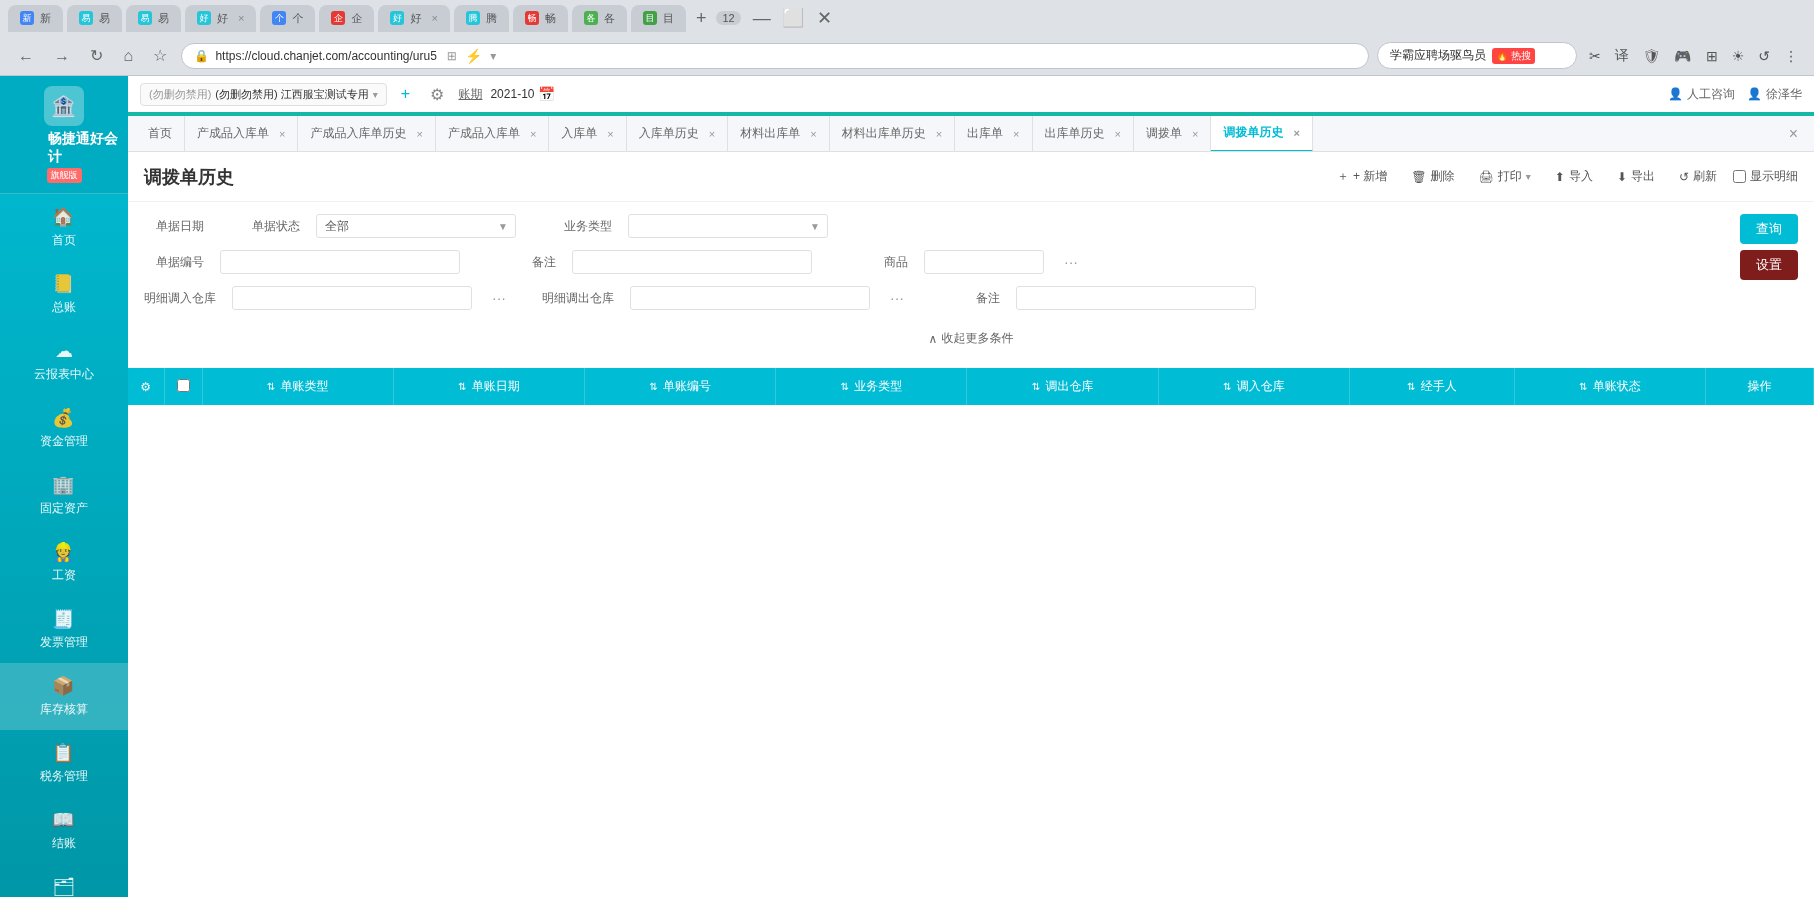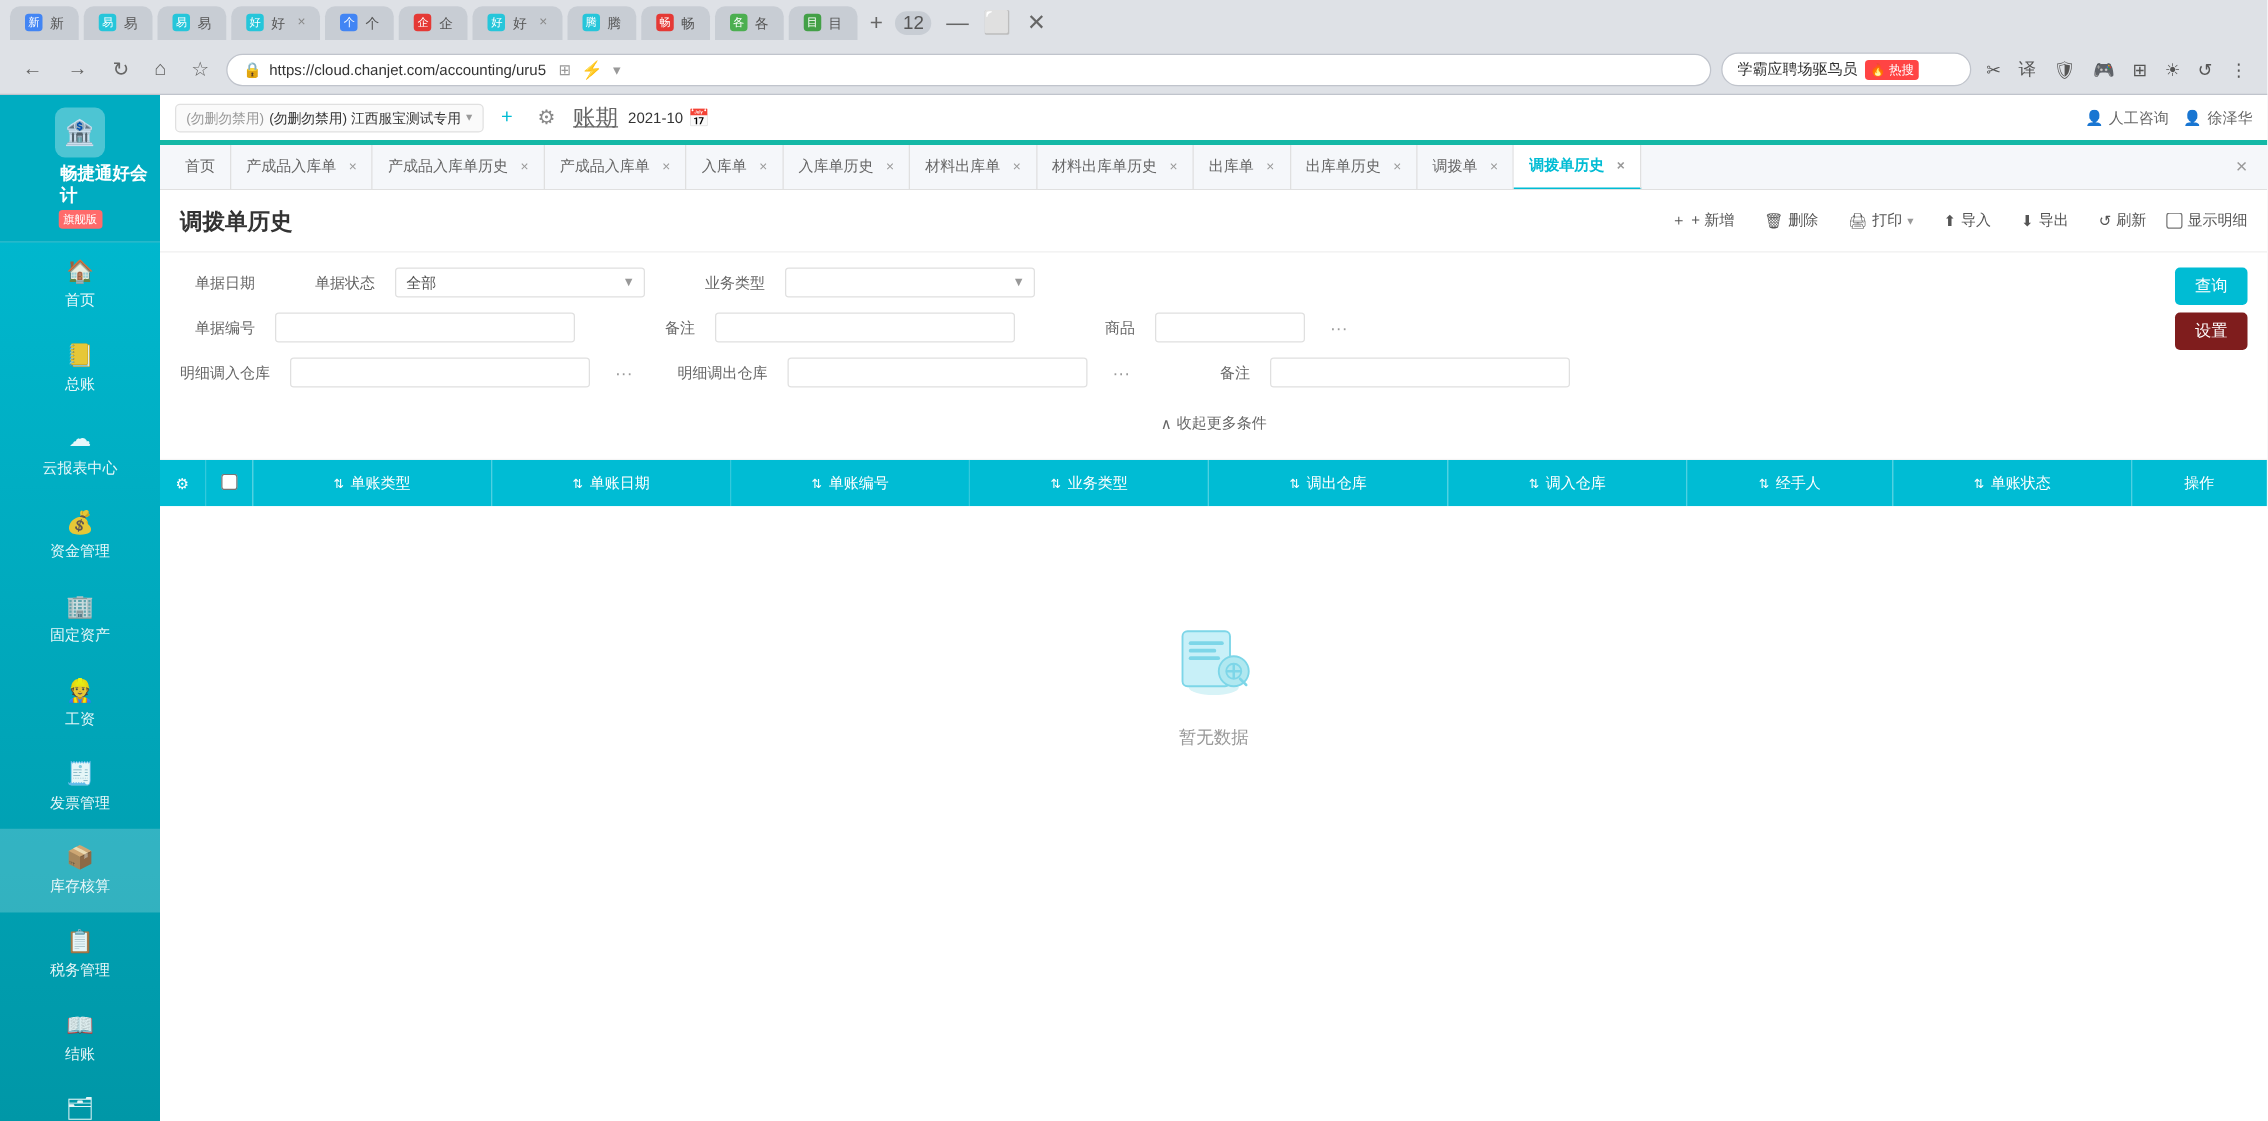--- a/index.html
+++ b/index.html
@@ -4,21 +4,21 @@
   <style>
     * { box-sizing: border-box; margin: 0; padding: 0; font-family: 'Microsoft YaHei', Arial, sans-serif; }
     body { background: #f0f2f5; font-size: 13px; overflow: hidden; }
 
     
     .browser-chrome { background: #dee1e6; height: 36px; display: flex; align-items: center; padding: 0 8px; gap: 4px; }
     .browser-tab { background: #fff; border-radius: 8px 8px 0 0; padding: 6px 12px; font-size: 12px; display: flex; align-items: center; gap: 6px; max-width: 140px; white-space: nowrap; overflow: hidden; color: #333; }
     .browser-tab.inactive { background: #c8cdd4; color: #555; }
     .browser-tab .tab-close { color: #888; cursor: pointer; font-size: 11px; margin-left: 4px; }
     .browser-tab-add { background: none; border: none; font-size: 18px; color: #666; cursor: pointer; padding: 0 6px; }
-    .tab-count { background: #c8cdd4; border-radius: 10px; padding: 1px 6px; font-size: 15px; color: #555; }
+    .tab-count { background: #c8cdd4; border-radius: 10px; padding: 1px 6px; font-size: 11px; color: #555; }
 
     
     .address-bar-row { background: #dee1e6; height: 40px; display: flex; align-items: center; padding: 0 12px; gap: 8px; border-bottom: 1px solid #c0c4cc; }
     .nav-btn { background: none; border: none; font-size: 16px; color: #666; cursor: pointer; padding: 2px 6px; border-radius: 4px; }
     .nav-btn:disabled { color: #bbb; }
     .address-bar { flex: 1; background: #fff; border: 1px solid #c0c4cc; border-radius: 20px; padding: 4px 12px; font-size: 12px; color: #333; display: flex; align-items: center; gap: 6px; }
     .address-bar .lock-icon { color: #4CAF50; font-size: 12px; }
     .address-url { color: #333; font-size: 12px; }
     .search-bar { background: #fff; border: 1px solid #c0c4cc; border-radius: 20px; padding: 4px 12px; font-size: 12px; width: 200px; }
     .browser-actions { display: flex; gap: 6px; align-items: center; }
@@ -32,21 +32,21 @@
     .sidebar-logo { background: #00acc1; width: 100%; padding: 10px 0; display: flex; flex-direction: column; align-items: center; justify-content: center; border-bottom: 1px solid rgba(255,255,255,0.2); cursor: pointer; }
     .sidebar-logo-text { color: #fff; font-size: 14px; font-weight: bold; margin-left: 48px; }
     .sidebar-logo-badge { background: #ff6b6b; color: #fff; font-size: 9px; padding: 1px 4px; border-radius: 3px; margin-top: 2px; }
     .sidebar-item { width: 100%; padding: 12px 0; display: flex; flex-direction: column; align-items: center; gap: 4px; cursor: pointer; color: rgba(255,255,255,0.9); font-size: 12px; transition: background 0.2s; }
     .sidebar-item .item-icon { font-size: 18px; }
     .sidebar-item .item-label { font-size: 12px; }
 
     
     .top-bar { background: #fff; height: 40px; display: flex; align-items: center; padding: 0 12px; border-bottom: 4px solid #14b8a6; gap: 8px; }
     .company-selector { display: flex; align-items: center; gap: 4px; font-size: 12px; color: #666; cursor: pointer; border: 1px solid #e0e0e0; border-radius: 4px; padding: 3px 8px; background: #fafafa; }
-    .period-label { font-size: 18px; color: #666; text-decoration: underline; }
+    .period-label { font-size: 12px; color: #666; text-decoration: underline; }
     .period-value { font-size: 12px; color: #333; display: flex; align-items: center; gap: 4px; cursor: pointer; }
     .calendar-icon { font-size: 14px; color: #00bcd4; }
     .top-bar-right { margin-left: auto; display: flex; align-items: center; gap: 12px; }
     .service-btn { font-size: 12px; color: #666; display: flex; align-items: center; gap: 4px; cursor: pointer; }
     .user-info { font-size: 12px; color: #666; display: flex; align-items: center; gap: 4px; cursor: pointer; }
 
     
     .tab-bar { background: #f5f7fa; border-bottom: 1px solid #e0e0e0; display: flex; align-items: center; padding: 0 8px; overflow-x: auto; height: 36px; }
     .page-tab { padding: 0 12px; height: 36px; display: flex; align-items: center; gap: 6px; font-size: 12px; color: #666; cursor: pointer; border-right: 1px solid #e0e0e0; white-space: nowrap; flex-shrink: 0; }
     .page-tab.active { background: #fff; color: #00bcd4; border-bottom: 2px solid #00bcd4; font-weight: bold; }
@@ -468,31 +468,16 @@
               <th class="action-col">
                 <span>操作</span>
               </th>
             </tr>
           </thead>
           <tbody>
           </tbody>
         </table>
       </div>
 
-      <div class="empty-state">
-        <svg class="empty-icon" viewBox="0 0 80 80" fill="none" xmlns="http://www.w3.org/2000/svg">
-          <ellipse cx="40" cy="65" rx="20" ry="6" fill="#b0e8f0" opacity="0.5"></ellipse>
-          <rect x="15" y="20" width="38" height="44" rx="4" fill="#c8f0f8" stroke="#7dd6e8" stroke-width="1.5"></rect>
-          <rect x="20" y="28" width="28" height="3" rx="1.5" fill="#7dd6e8"></rect>
-          <rect x="20" y="34" width="22" height="3" rx="1.5" fill="#7dd6e8"></rect>
-          <rect x="20" y="40" width="25" height="3" rx="1.5" fill="#7dd6e8"></rect>
-          <circle cx="56" cy="52" r="12" fill="#b0e8f0" stroke="#7dd6e8" stroke-width="1.5"></circle>
-          <line x1="51" y1="52" x2="61" y2="52" stroke="#7dd6e8" stroke-width="2" stroke-linecap="round"></line>
-          <line x1="56" y1="47" x2="56" y2="57" stroke="#7dd6e8" stroke-width="2" stroke-linecap="round"></line>
-          <circle cx="56" cy="52" r="6" fill="none" stroke="#7dd6e8" stroke-width="1.5"></circle>
-          <line x1="61" y1="58" x2="66" y2="63" stroke="#7dd6e8" stroke-width="2" stroke-linecap="round"></line>
-        </svg>
-        <span class="empty-text">暂无数据</span>
-      </div>
 
     </div>
   </div>
 </div>
 
 </body></html>

